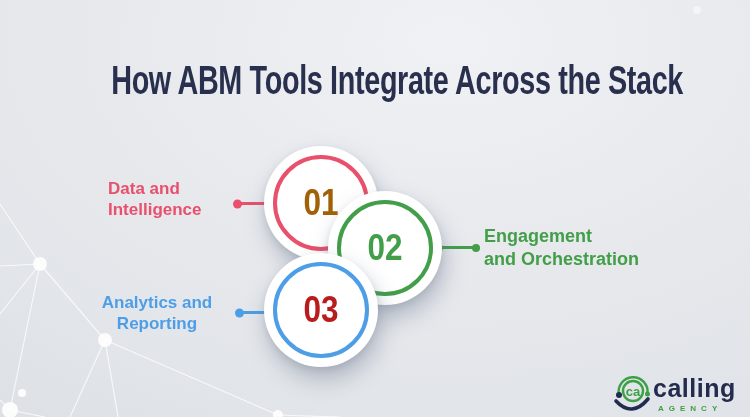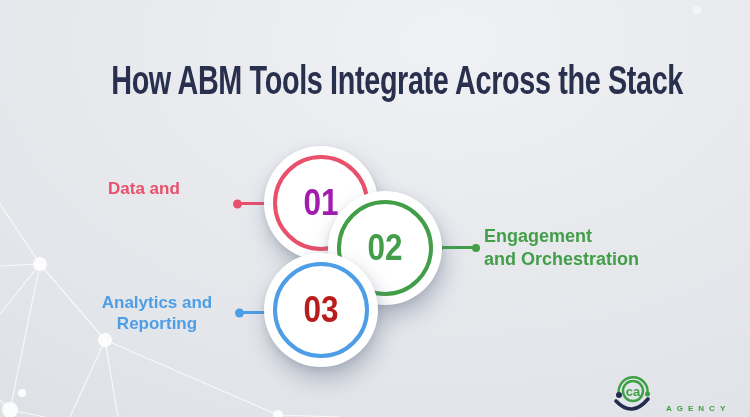--- a/index.html
+++ b/index.html
@@ -38,21 +38,21 @@
     border:4px solid; background:#fff;
     display:flex; align-items:center; justify-content:center;
   }
   .num {
     font-size:36px; font-weight:bold; letter-spacing:0;
     display:inline-block; transform:scaleX(.875);
   }
   .b1 { left:264px; top:146px; z-index:1; }
   .b2 { left:328px; top:191px; z-index:2;text-decoration:underline; }
   .b3 { left:264px; top:253px; z-index:3; }
-  .r1 { border-color:#e8506b; color:#a21caf; }
+  .r1 { border-color:#e8506b; color:#a16207; }
   .r2 { border-color:#429e48; color:#429e48; }
   .r3 { border-color:#4d9ee7; color:#b91c1c; }
 
   
   .connector { position:absolute; height:3px; border-radius:2px; z-index:0; }
   .connector::before, .connector::after {
     content:""; position:absolute; top:50%; transform:translateY(-50%);
     border-radius:50%; background:inherit;
   }
   .connector::before { left:-4px; width:9px; height:9px; }
@@ -73,21 +73,21 @@
 
   
   .logo { position:absolute; left:612px; top:370px; width:134px; height:52px; z-index:4; }
   .logo-icon { position:absolute; left:0; top:2px; }
   .logo-brand {
     position:absolute; left:41px; top:4px;
     color:#232c4e; font-size:25px; font-weight:bold; letter-spacing:.5px;
   }
   .logo-tagline {
     position:absolute; left:46px; top:34px;
-    color:#3da045; font-size:8px; font-weight:bold; letter-spacing:5px;margin-left:8px;
+    color:#3da045; font-size:8px; font-weight:bold; letter-spacing:5px;
   }
 </style>
 </head>
 <body>
 
 <div class="stage">
 
   <svg class="constellation" width="750" height="417" viewBox="0 0 750 417">
     <g stroke="rgba(255,255,255,0.75)" stroke-width="1.2" fill="none">
       <line x1="0" y1="204" x2="40" y2="264"></line>
@@ -111,20 +111,21 @@
       <circle cx="697" cy="10" r="4" fill="rgba(255,255,255,0.5)"></circle>
     </g>
   </svg>
 
   <div class="title">
     <span class="title-inner">How ABM Tools Integrate Across the Stack</span>
   </div>
 
   <div class="step-label l1">
     <span>Data and</span>
+    <span>Intelligence</span>
   </div>
   <div class="connector c1"></div>
   <div class="bubble b1">
     <div class="ring r1">
       <span class="num">01</span>
     </div>
   </div>
 
   <div class="bubble b2">
     <div class="ring r2">
@@ -150,16 +151,17 @@
 
   <div class="logo">
     <svg class="logo-icon" width="40" height="48" viewBox="0 0 40 48">
       <path d="M4 29 Q 20 46 36 27" stroke="#232c4e" stroke-width="3.6" fill="none" stroke-linecap="round"></path>
       <path d="M7 23 A 14.5 14.5 0 1 1 35.5 21.5" stroke="#3da045" stroke-width="2.4" fill="none" stroke-linecap="round"></path>
       <circle cx="7" cy="23" r="3" fill="#232c4e"></circle>
       <circle cx="35.5" cy="22" r="2.5" fill="#3da045"></circle>
       <circle cx="21" cy="19" r="10" stroke="#3da045" stroke-width="2.4" fill="#ffffff00"></circle>
       <text x="21" y="24" text-anchor="middle" font-size="13" font-weight="bold" font-family="Liberation Sans, sans-serif" fill="#3da045">ca</text>
     </svg>
+    <span class="logo-brand">calling</span>
     <span class="logo-tagline">AGENCY</span>
   </div>
 
 </div>
 
 </body></html>

